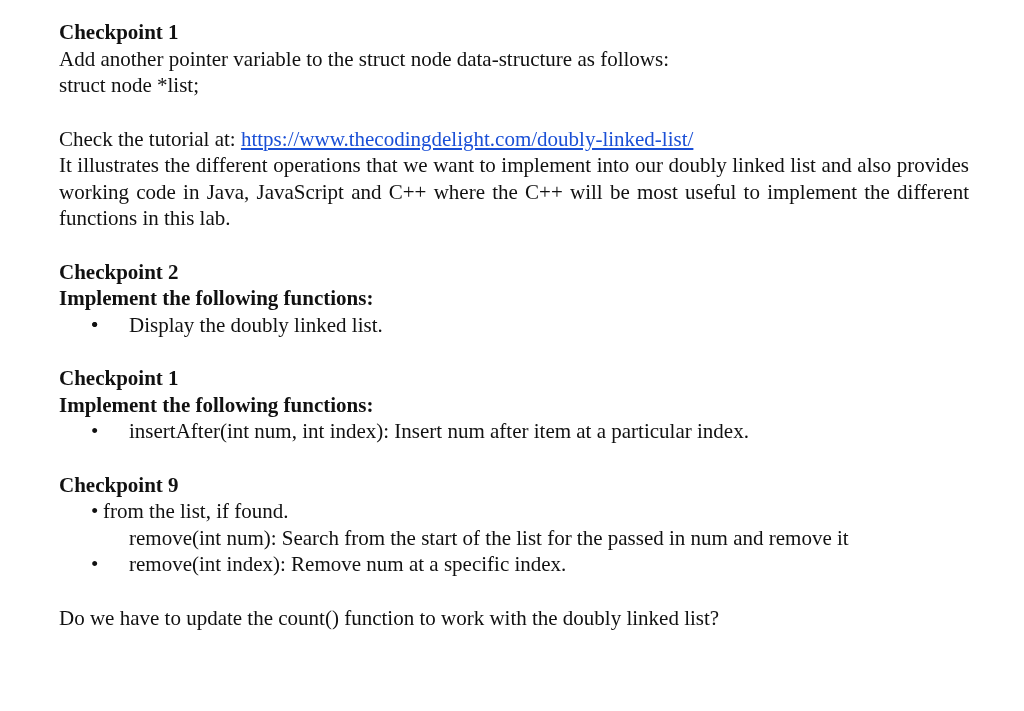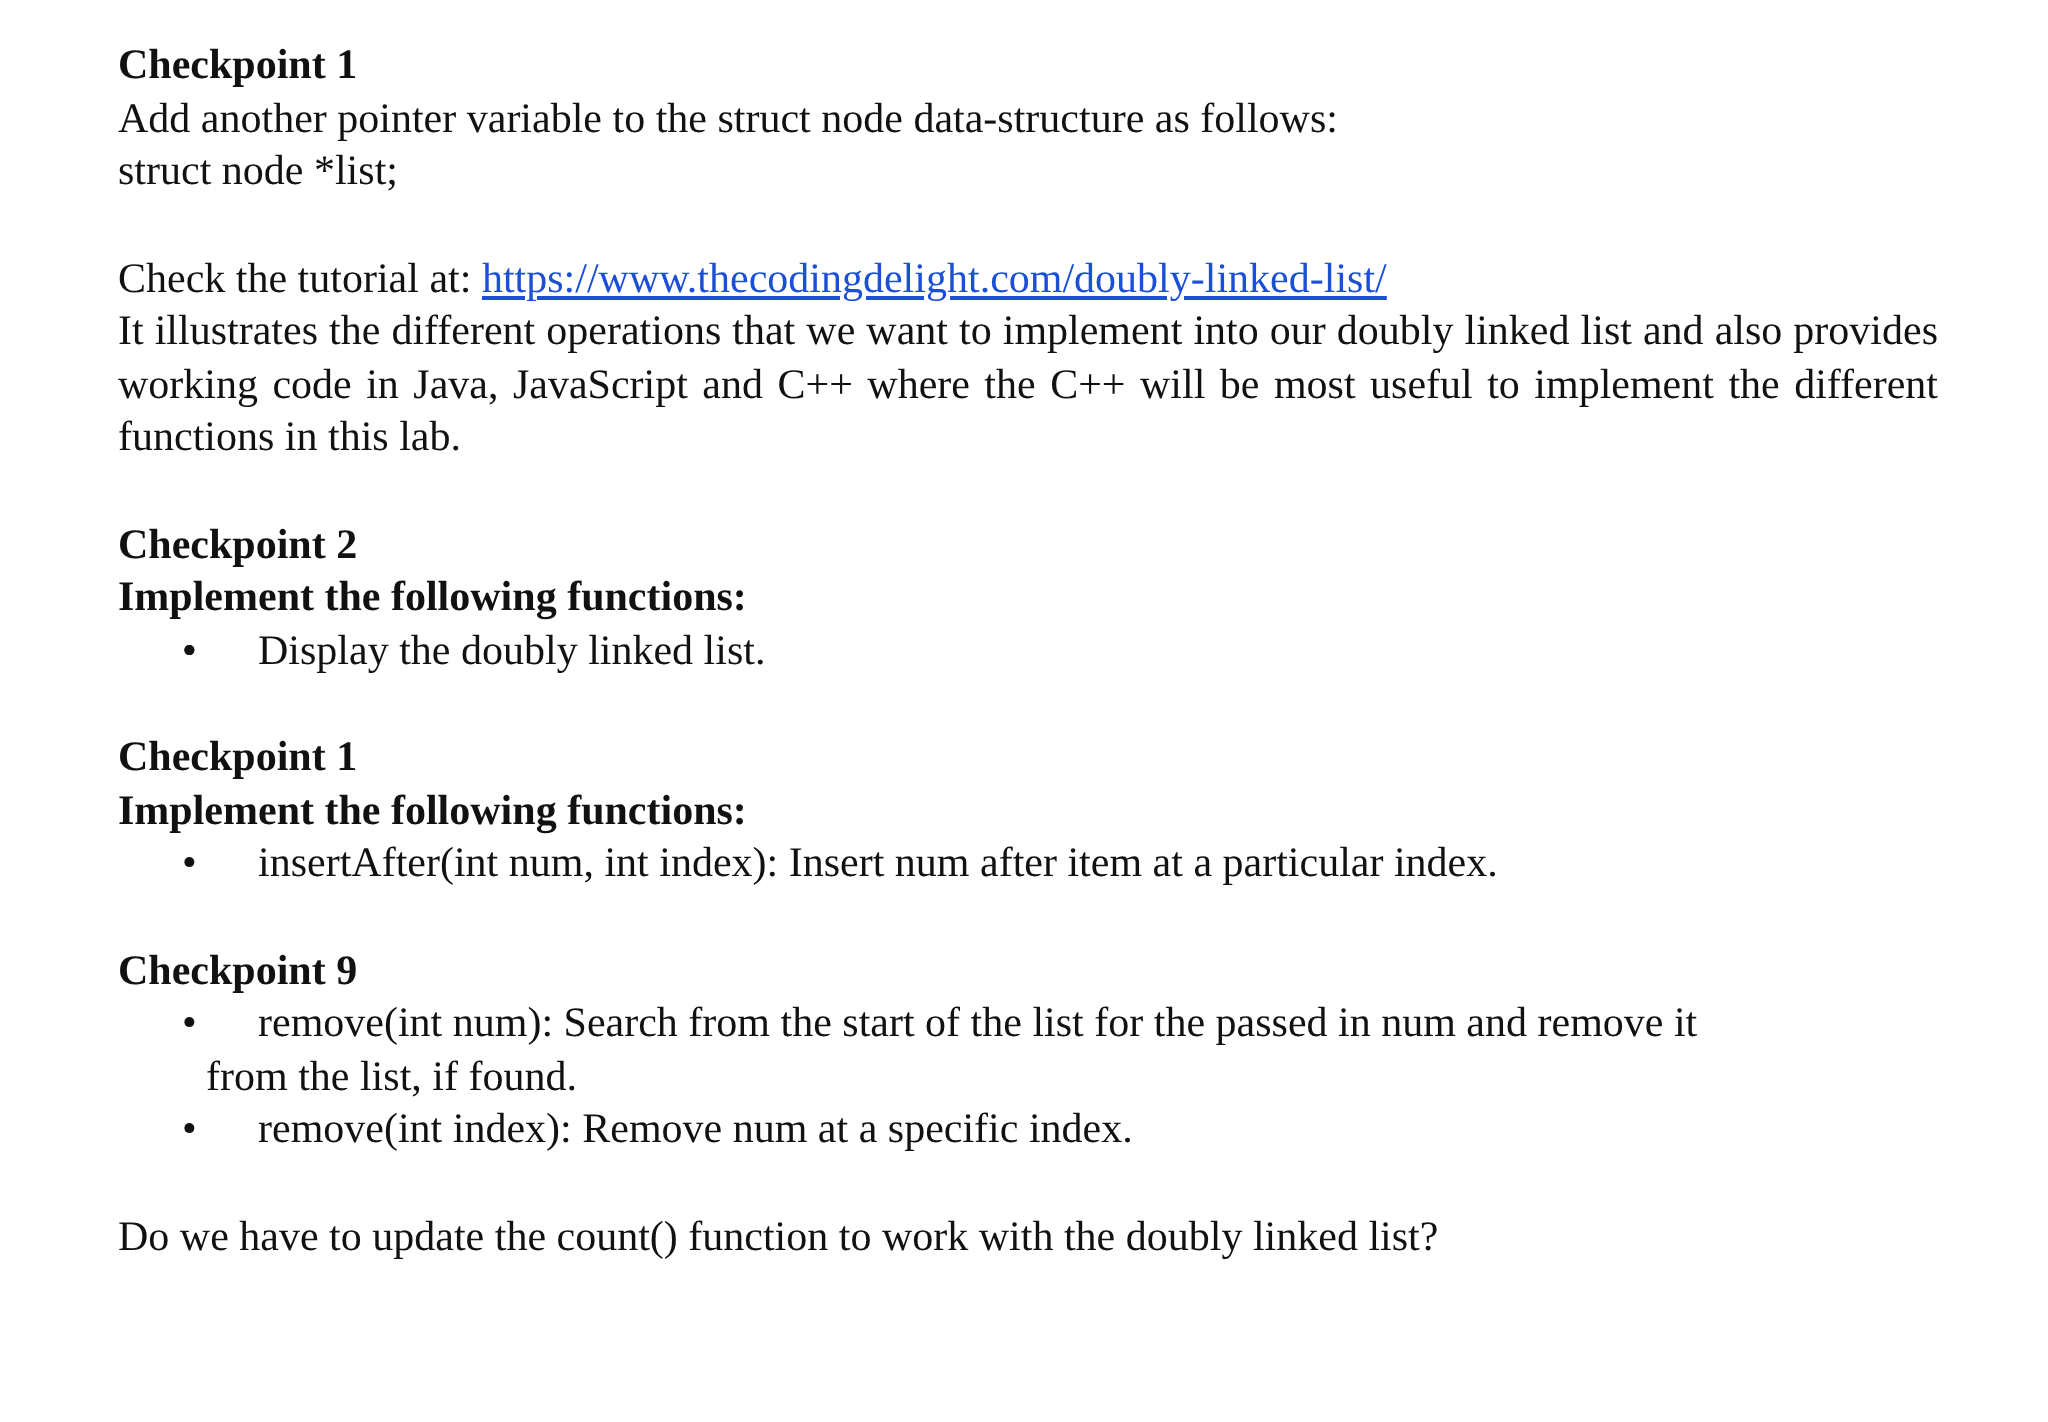--- a/index.html
+++ b/index.html
@@ -115,22 +115,22 @@
     </ul>
   </section>
 
   <div class="gap-md"></div>
 
   <section>
     <p class="heading">Checkpoint 9</p>
     <ul class="bullets cp4">
       <li class="hanging">
         <span class="bullet">•</span>
+        <span class="wrap-text">from the list, if found.</span>
         <span class="wrap-text first-line">remove(int num): Search from the start of the list for the passed  in num and remove it</span>
-        <span class="wrap-text">from the list, if found.</span>
       </li>
       <li>
         <span class="bullet">•</span>
         <span>remove(int index): Remove num at a specific index.</span>
       </li>
     </ul>
   </section>
 
   <div class="gap-md"></div>
 

